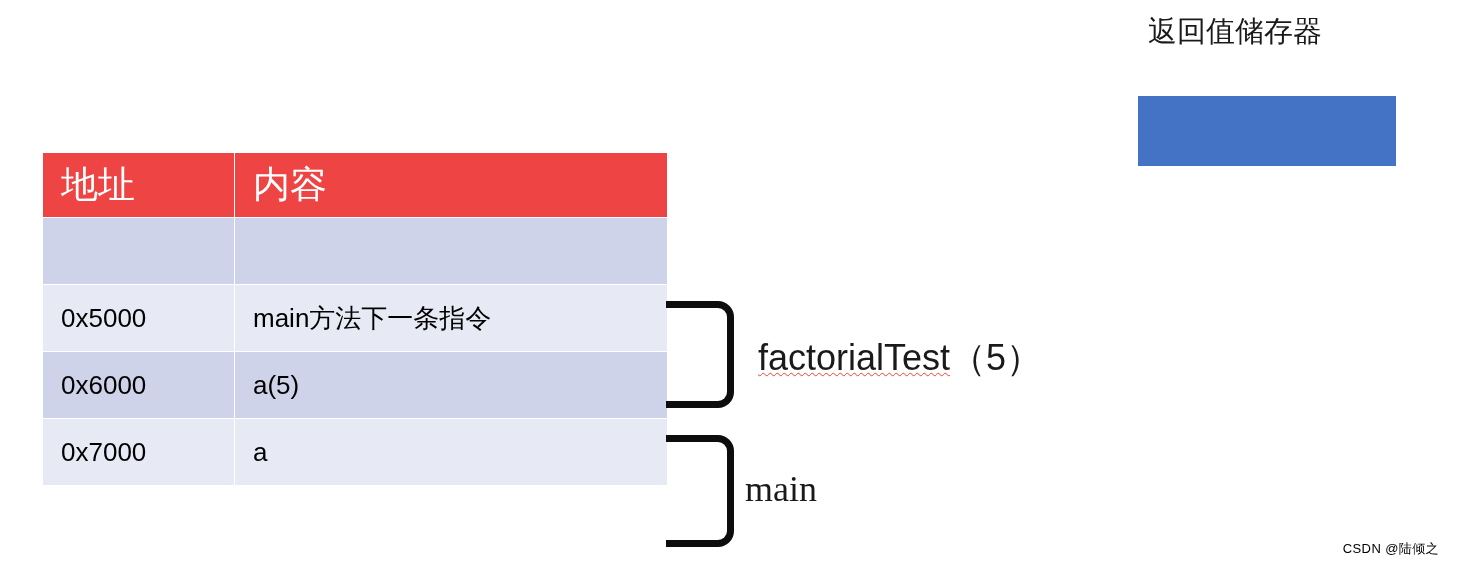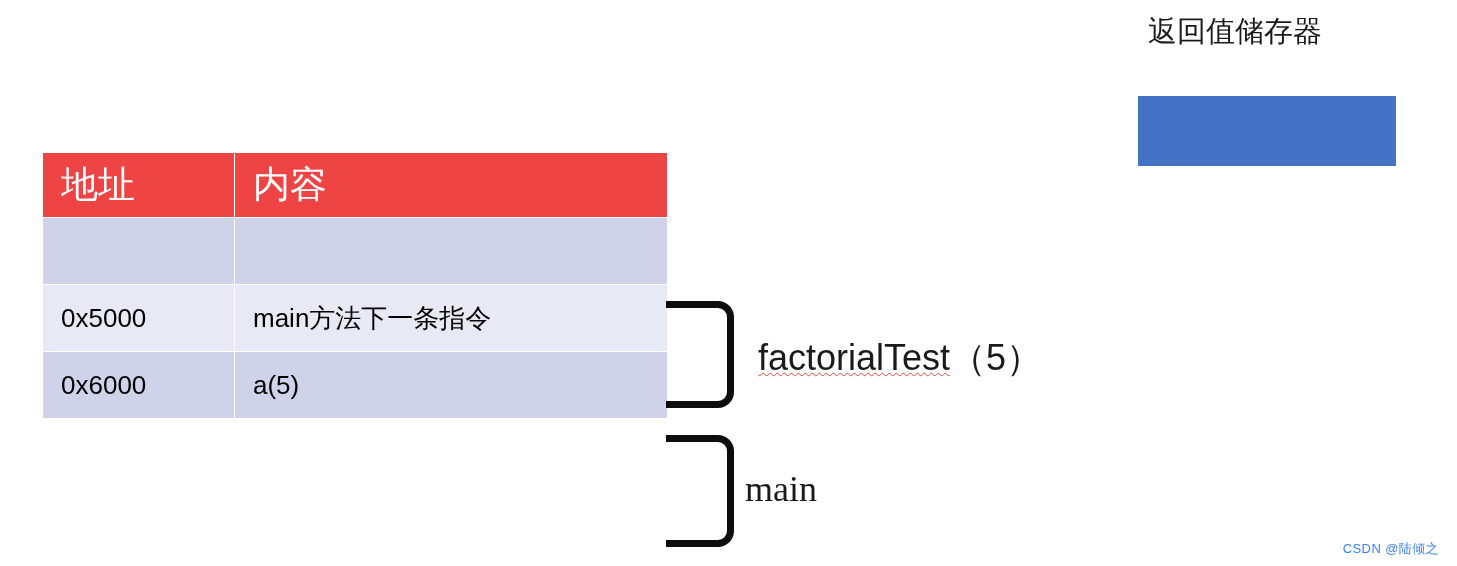--- a/index.html
+++ b/index.html
@@ -127,21 +127,21 @@
     height: 70px;
     background: #4472C4;
   }
 
   
   #watermark {
     position: absolute;
     right: 18px;
     bottom: 8px;
     font-size: 13px;
-    color: #3b82f6;
+    color: #000000;
     letter-spacing: 0.4px;
     white-space: nowrap;
   }
 </style>
 </head>
 <body>
 
 <table id="memory-table">
   <colgroup>
     <col class="addr-col">
@@ -159,20 +159,24 @@
       <td></td>
     </tr>
     <tr class="row-light row-data">
       <td>0x5000</td>
       <td>main方法下一条指令</td>
     </tr>
     <tr class="row-dark row-data">
       <td>0x6000</td>
       <td>a(5)</td>
     </tr>
+    <tr class="row-light row-data">
+      <td>0x7000</td>
+      <td>a</td>
+    </tr>
   </tbody>
 </table>
 
 <div class="bracket" id="bracket-factorial"></div>
 <div class="bracket" id="bracket-main"></div>
 
 <div class="bracket-label" id="label-factorial"><span class="misspelled">factorialTest</span><span>（5）</span></div>
 
 <div class="bracket-label" id="label-main">main</div>
 

